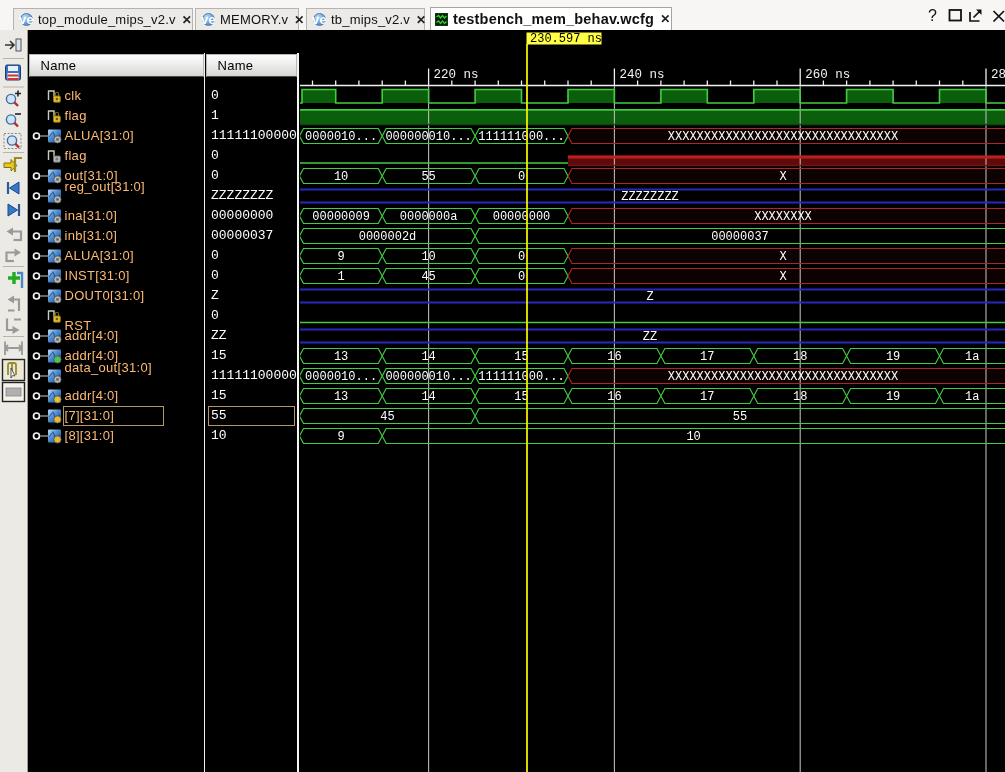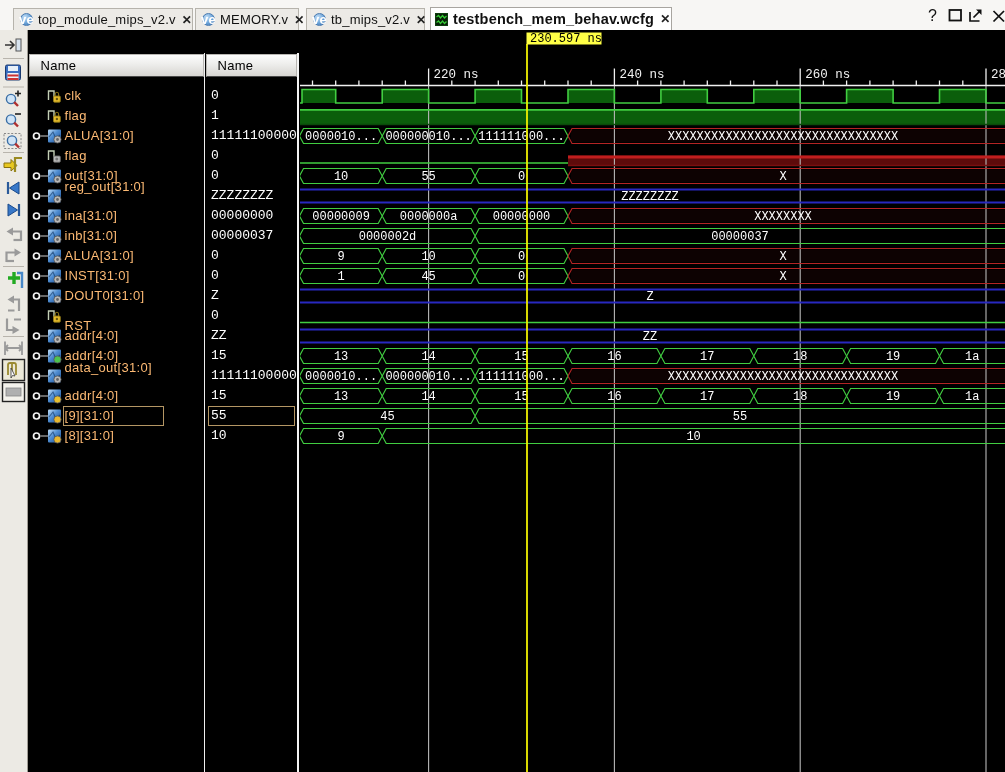--- a/index.html
+++ b/index.html
@@ -326,21 +326,21 @@
       <div class="nm" style="top:287px">RST</div>
       <div class="vl" style="top:277px">0</div>
       <div class="nm" style="top:297px">addr[4:0]</div>
       <div class="vl" style="top:297px">ZZ</div>
       <div class="nm" style="top:317px">addr[4:0]</div>
       <div class="vl" style="top:317px">15</div>
       <div class="nm" style="top:329px">data_out[31:0]</div>
       <div class="vl" style="top:337px">111111000000</div>
       <div class="nm" style="top:357px">addr[4:0]</div>
       <div class="vl" style="top:357px">15</div>
-      <div class="nm" style="top:377px">[9][31:0]</div>
+      <div class="nm" style="top:377px">[7][31:0]</div>
       <div class="vl" style="top:377px">55</div>
       <div class="nm" style="top:397px">[8][31:0]</div>
       <div class="vl" style="top:397px">10</div>
 <svg id="nmic" width="300" height="772" viewBox="0 0 300 772">
 <defs>
           <linearGradient id="bgrad" x1="0" y1="0" x2="1" y2="1">
 <stop offset="0" stop-color="#c2e0fa"></stop>
             <stop offset="0.45" stop-color="#4e8cd0"></stop>
             <stop offset="1" stop-color="#1a4a90"></stop>
 </linearGradient>

